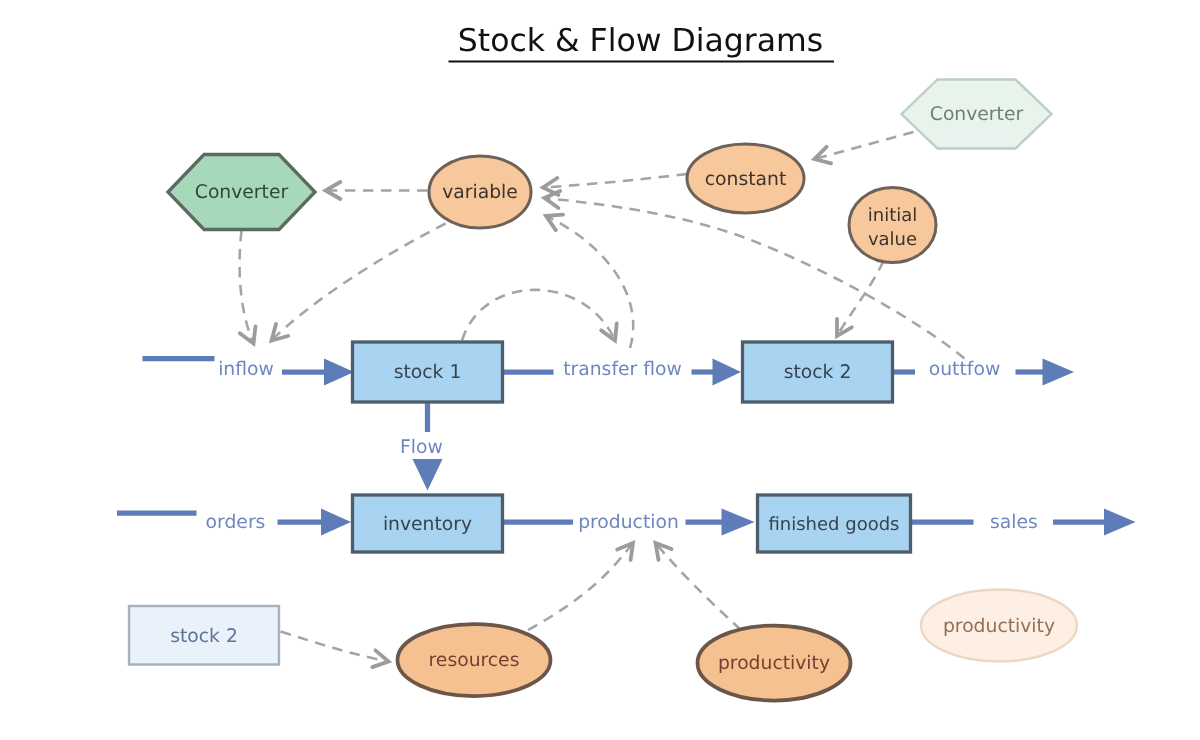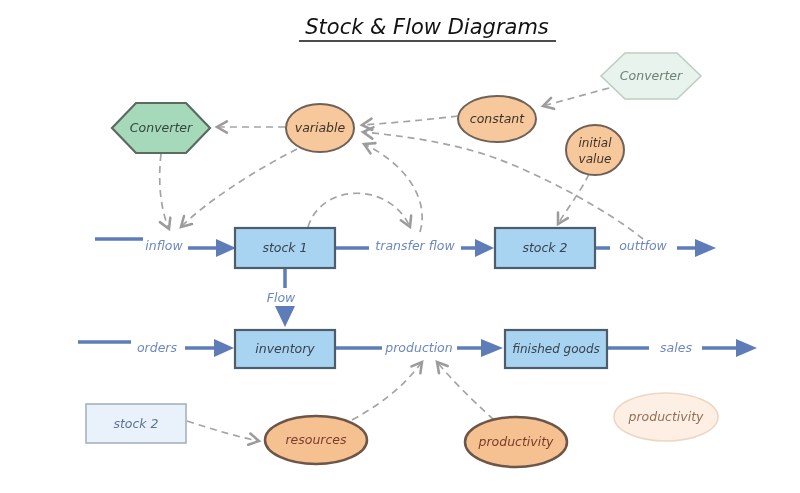--- a/index.html
+++ b/index.html
@@ -2,21 +2,20 @@
 <html><head>
 <meta charset="utf-8">
 <style>
   html,body{margin:0;padding:0;background:#ffffff;}
   .canvas{
     position:relative;
     width:800px;height:493px;
     background:#ffffff;
     font-family:"DejaVu Sans",sans-serif;
     overflow:hidden;
-    font-style:italic;
   }
   svg{position:absolute;left:0;top:0;}
   svg text{font-family:"DejaVu Sans",sans-serif;}
   .title-text{font-size:21px;fill:#111111;}
   .node-label{font-size:12.5px;fill:#3c332b;}
   .node-label-sm{font-size:12px;fill:#3c332b;}
   .stock-label{font-size:12.5px;fill:#38434e;}
   .stock-label-sm{font-size:12px;fill:#38434e;}
   .stock2small-label{font-size:12.5px;fill:#5c7495;}
   .hexL-label{font-size:12.5px;fill:#32473a;}

